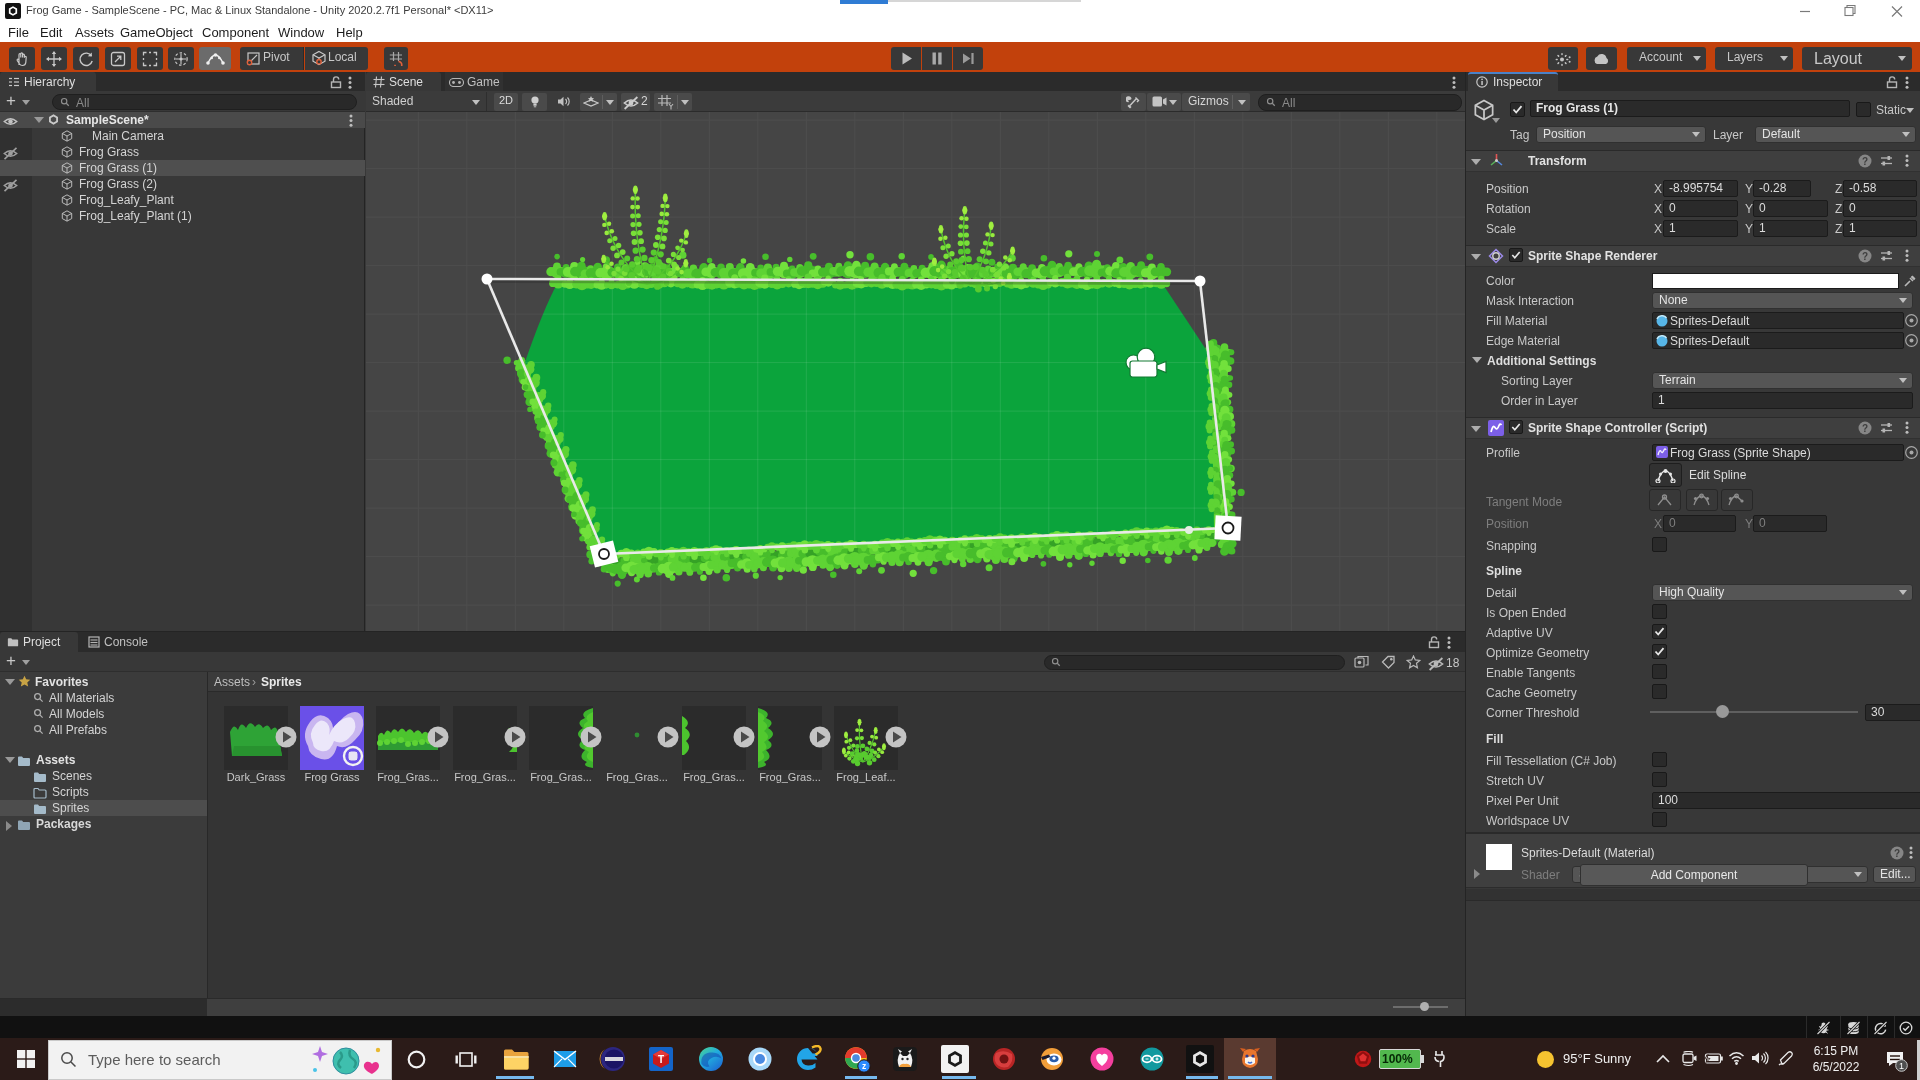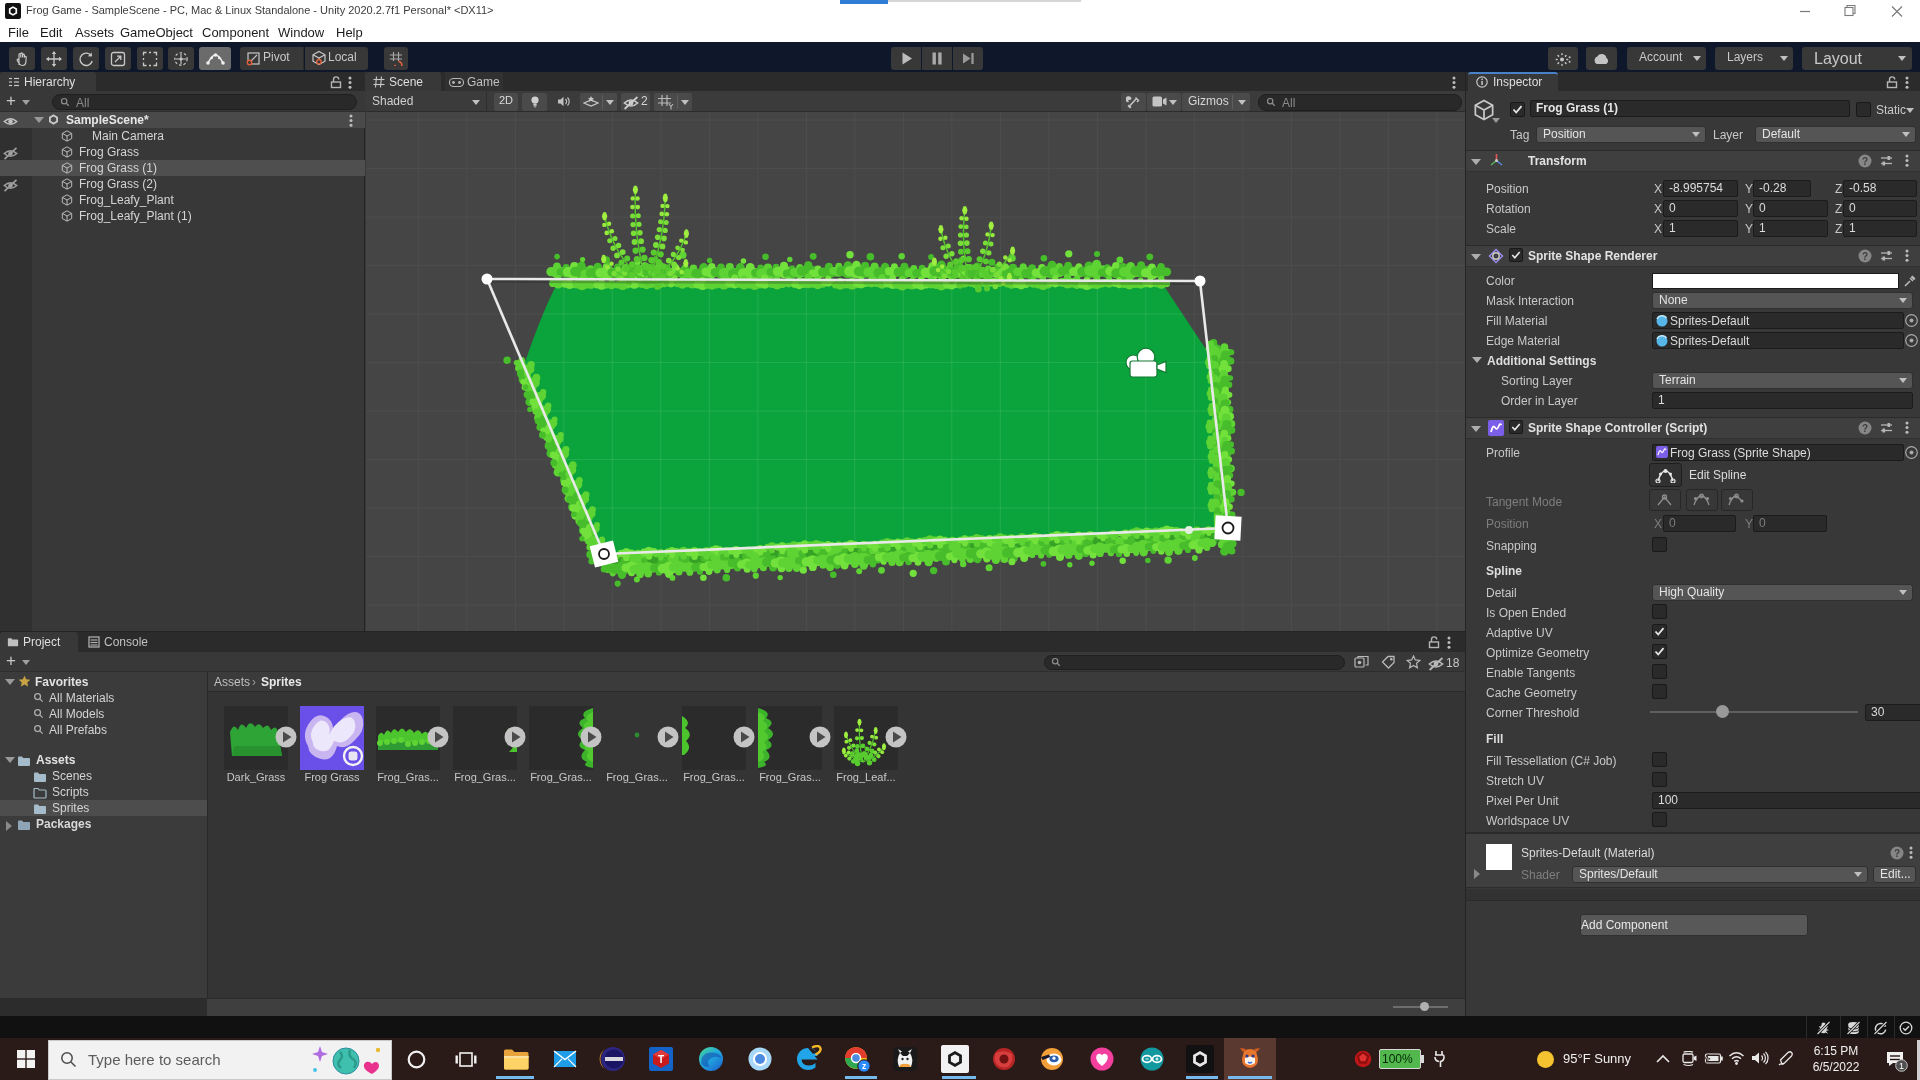--- a/index.html
+++ b/index.html
@@ -36,21 +36,21 @@
   </div>
 <div class="a" style="left:0;top:22px;width:1920px;height:20px;background:#ffffff">
     <div class="a" style="left:8px;top:3px;font-size:13px;color:#1c1c1c">File</div>
     <div class="a" style="left:40px;top:3px;font-size:13px;color:#1c1c1c">Edit</div>
     <div class="a" style="left:75px;top:3px;font-size:13px;color:#1c1c1c">Assets</div>
     <div class="a" style="left:120px;top:3px;font-size:13px;color:#1c1c1c">GameObject</div>
     <div class="a" style="left:202px;top:3px;font-size:13px;color:#1c1c1c">Component</div>
     <div class="a" style="left:278px;top:3px;font-size:13px;color:#1c1c1c">Window</div>
     <div class="a" style="left:336px;top:3px;font-size:13px;color:#1c1c1c">Help</div>
   </div>
-<div class="a" style="left:0;top:42px;width:1920px;height:30px;background:#0f172a">
+<div class="a" style="left:0;top:42px;width:1920px;height:30px;background:#c2410c">
     <div class="a" style="left:9px;top:5px;width:26px;height:23px;background:#383838;border-radius:3px"></div>
     <div class="a" style="left:41px;top:5px;width:26px;height:23px;background:#383838;border-radius:3px"></div>
     <div class="a" style="left:73px;top:5px;width:26px;height:23px;background:#383838;border-radius:3px"></div>
     <div class="a" style="left:105px;top:5px;width:26px;height:23px;background:#383838;border-radius:3px"></div>
     <div class="a" style="left:137px;top:5px;width:26px;height:23px;background:#383838;border-radius:3px"></div>
     <div class="a" style="left:168px;top:5px;width:26px;height:23px;background:#383838;border-radius:3px"></div>
     <div class="a" style="left:199px;top:5px;width:32px;height:23px;background:#6b6b6b;border-radius:3px"></div>
     <svg class="a" style="left:14px;top:9px" width="16" height="16" viewBox="0 0 16 16">
 <path d="M5 14 L5 6 M5 9 C3.5 7.5 2.5 8.5 3.5 10 L5.5 13 Q6.5 14.5 8.5 14.5 Q11.5 14.5 11.8 11.5 L12.2 6.5 Q12.3 5.3 11.3 5.3 Q10.5 5.3 10.4 6.3 M10.4 6.8 L10.4 4.3 Q10.4 3.2 9.5 3.2 Q8.6 3.2 8.6 4.3 M8.6 6.5 L8.6 3 Q8.6 1.9 7.7 1.9 Q6.8 1.9 6.8 3 M6.8 6.5 L6.8 3.7 Q6.8 2.6 5.9 2.6 Q5 2.6 5 3.7 L5 6.5" fill="none" stroke="#c8c8c8" stroke-width="1.2"></path>
     </svg>
@@ -2595,21 +2595,21 @@
     <circle cx="2.0" cy="2.0" r="1.5" fill="#bdbdbd"></circle>
     <circle cx="2.0" cy="6.6" r="1.5" fill="#bdbdbd"></circle>
     <circle cx="2.0" cy="11.2" r="1.5" fill="#bdbdbd"></circle>
   </svg>
 <div class="foldr" style="left:1474px;top:869px"></div>
 <div class="lbl dim" style="left:1521px;top:868px">Shader</div>
 <div class="dd" style="left:1572px;top:866px;width:296px">Sprites/Default</div>
 <div class="caret" style="left:1854px;top:872px"></div>
 <div class="dd" style="left:1873px;top:866px;width:43px;text-align:left">Edit...</div>
 <div class="a" style="left:1466px;top:889px;width:454px;height:12px;background:#323232;border-bottom:1px solid #2a2a2a"></div>
-<div class="a" style="left:1580px;top:914px;width:228px;height:22px;background:#585858;border:1px solid #303030;border-radius:3px;text-align:left;line-height:20px;color:#e8e8e8">Add Component</div>
+<div class="a" style="left:1580px;top:864px;width:228px;height:22px;background:#585858;border:1px solid #303030;border-radius:3px;text-align:center;line-height:20px;color:#e8e8e8">Add Component</div>
 <div class="a" style="left:0;top:631px;width:1465px;height:1px;background:#242424"></div>
 <div class="a" style="left:0;top:632px;width:1465px;height:384px;background:#383838"></div>
 <div class="tabrow" style="left:0;top:632px;width:1465px;height:20px"></div>
 <div class="tab" style="left:0;top:632px;width:78px;height:20px"></div>
 <svg class="a" style="left:7px;top:636px" width="12" height="12" viewBox="0 0 14 14">
     <path d="M1 3.5 Q1 2.5 2 2.5 H5 L6.2 4 H12 Q13 4 13 5 V11 Q13 12 12 12 H2 Q1 12 1 11 Z" fill="#c0c0c0"></path>
   </svg>
 <div class="a" style="left:23px;top:635px;color:#dfdfdf">Project</div>
 <svg class="a" style="left:88px;top:636px" width="12" height="12" viewBox="0 0 12 12">
 <rect x="1" y="1" width="10" height="10" fill="none" stroke="#b5b5b5" stroke-width="1.2"></rect>
@@ -3011,21 +3011,21 @@
 <div class="a" style="left:942px;top:1076px;width:34px;height:3px;background:#76b9ed"></div>
 <div class="a" style="left:1186px;top:1076px;width:32px;height:3px;background:#76b9ed"></div>
 <div class="a" style="left:1228px;top:1076px;width:44px;height:3px;background:#76b9ed"></div>
 <svg class="a" style="left:1352px;top:1048px" width="22" height="22" viewBox="0 0 28 28">
     <circle cx="14" cy="14" r="10.5" fill="#c01818"></circle>
 <path d="M14 4 L22 10 L19 20 H9 L6 10 Z" fill="#8f0f0f"></path>
 <path d="M14 7 L19 11 L17 17 H11 L9 11 Z" fill="#e03030"></path>
   </svg>
 <div class="a" style="left:1379px;top:1049px;width:42px;height:20px;background:#52b84e;border:1px solid #d8d8d8;border-radius:2px"></div>
 <div class="a" style="left:1421px;top:1055px;width:3px;height:8px;background:#d8d8d8"></div>
-<div class="a" style="left:1382px;top:1052px;color:#062806;font-size:12px;font-weight:normal">100%</div>
+<div class="a" style="left:1382px;top:1052px;color:#062806;font-size:12px;font-weight:bold">100%</div>
 <svg class="a" style="left:1431px;top:1049px" width="16" height="20" viewBox="0 0 16 20">
 <path d="M5 2 V6 M11 2 V6 M4 6 H12 Q13 6 13 8 Q13 12 9.5 12.5 V18 M8 12.5 Q4 12 4 8" fill="none" stroke="#e8e8e8" stroke-width="1.6"></path>
   </svg>
 <div class="a" style="left:1537px;top:1051px;width:17px;height:17px;background:#f5c330;border-radius:50%"></div>
 <div class="a" style="left:1563px;top:1051px;color:#f0f0f0;font-size:13px">95°F Sunny</div>
 <svg class="a" style="left:1655px;top:1054px" width="16" height="10">
     <path d="M2 8 L8 2 L14 8" fill="none" stroke="#e8e8e8" stroke-width="1.6"></path>
   </svg>
 <svg class="a" style="left:1681px;top:1051px" width="17" height="16" viewBox="0 0 17 16">
 <rect x="2" y="3" width="10" height="8.5" rx="1.5" fill="none" stroke="#e8e8e8" stroke-width="1.3"></rect>

